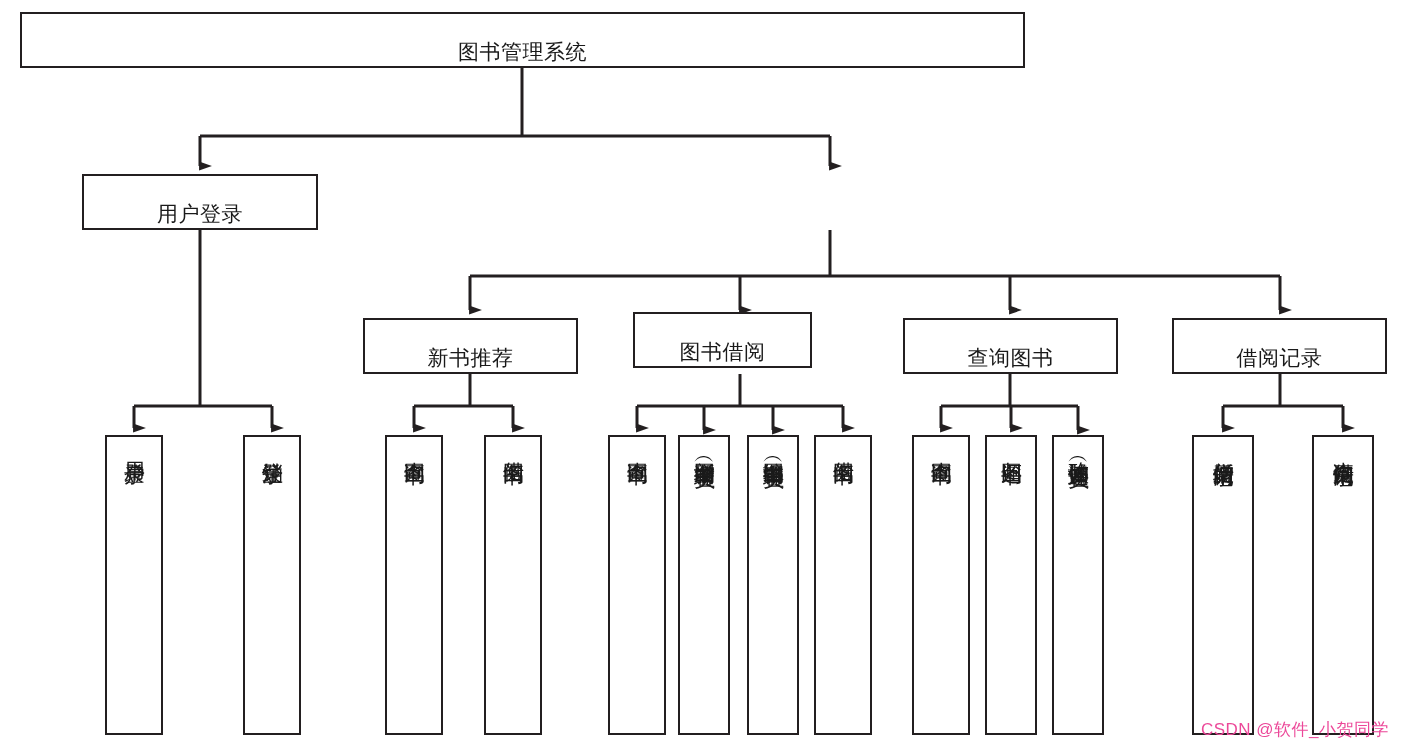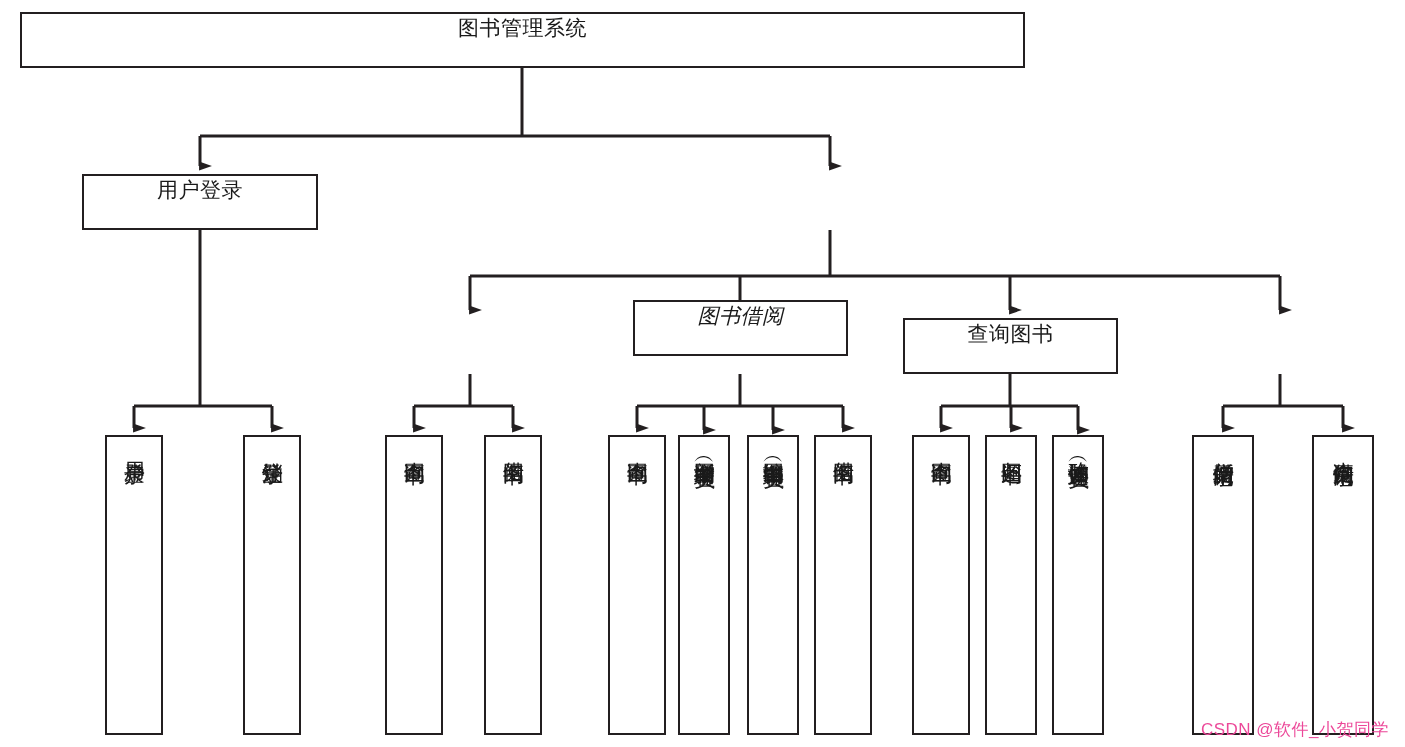--- a/index.html
+++ b/index.html
@@ -24,21 +24,21 @@
     width: 1405px;
     height: 747px;
     pointer-events: none;
   }
   .node {
     position: absolute;
     box-sizing: border-box;
     background: #ffffff;
     border: 2px solid #231f20;
     display: flex;
-    align-items: flex-start;
+    align-items: flex-end;
     justify-content: center;
     color: #1a1a1a;
   }
   .node.h {
     font-size: 21px;
     letter-spacing: 0.5px;
   }
   .node.v {
     align-items: flex-start;
     justify-content: center;
@@ -119,25 +119,31 @@
   </svg>
 
   <div class="node h" style="left: 20px; top: 12px; width: 1005px; height: 56px;">
     <span>图书管理系统</span>
   </div>
 
   <div class="node h" style="left: 82px; top: 174px; width: 236px; height: 56px;">
     <span>用户登录</span>
   </div>
 
-  <div class="node h" style="left: 633px; top: 300px; width: 215px; height: 56px; font-style: italic;">
+  <div class="node h" style="left: 363px; top: 318px; width: 215px; height: 56px;">
+    <span>新书推荐</span>
+  </div>
+  <div class="node h" style="left: 633px; top: 312px; width: 179px; height: 56px;">
     <span>图书借阅</span>
   </div>
   <div class="node h" style="left: 903px; top: 318px; width: 215px; height: 56px;">
     <span>查询图书</span>
+  </div>
+  <div class="node h" style="left: 1172px; top: 318px; width: 215px; height: 56px;">
+    <span>借阅记录</span>
   </div>
 
   <div class="node v" style="left: 105px; top: 435px; width: 58px; height: 300px;">
     <span class="vlabel">用户登录</span>
   </div>
   <div class="node v" style="left: 243px; top: 435px; width: 58px; height: 300px;">
     <span class="vlabel">注销登录</span>
   </div>
   <div class="node v" style="left: 385px; top: 435px; width: 58px; height: 300px;">
     <span class="vlabel">查询图书</span>

